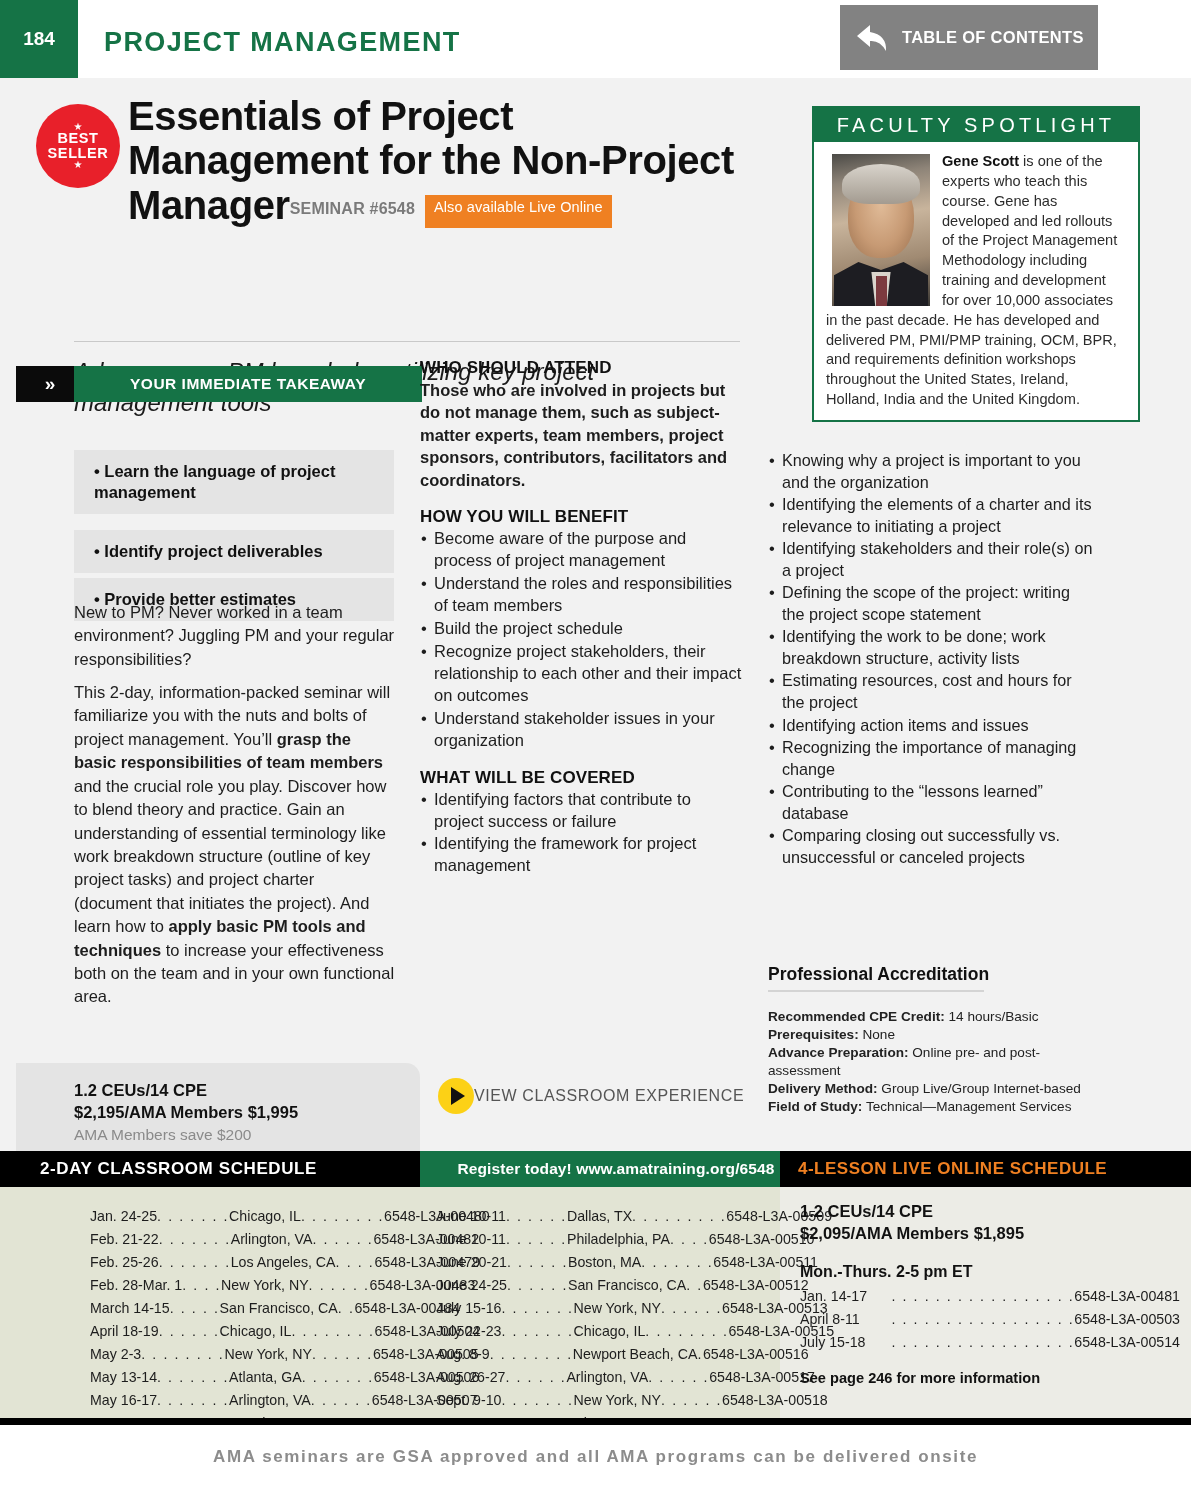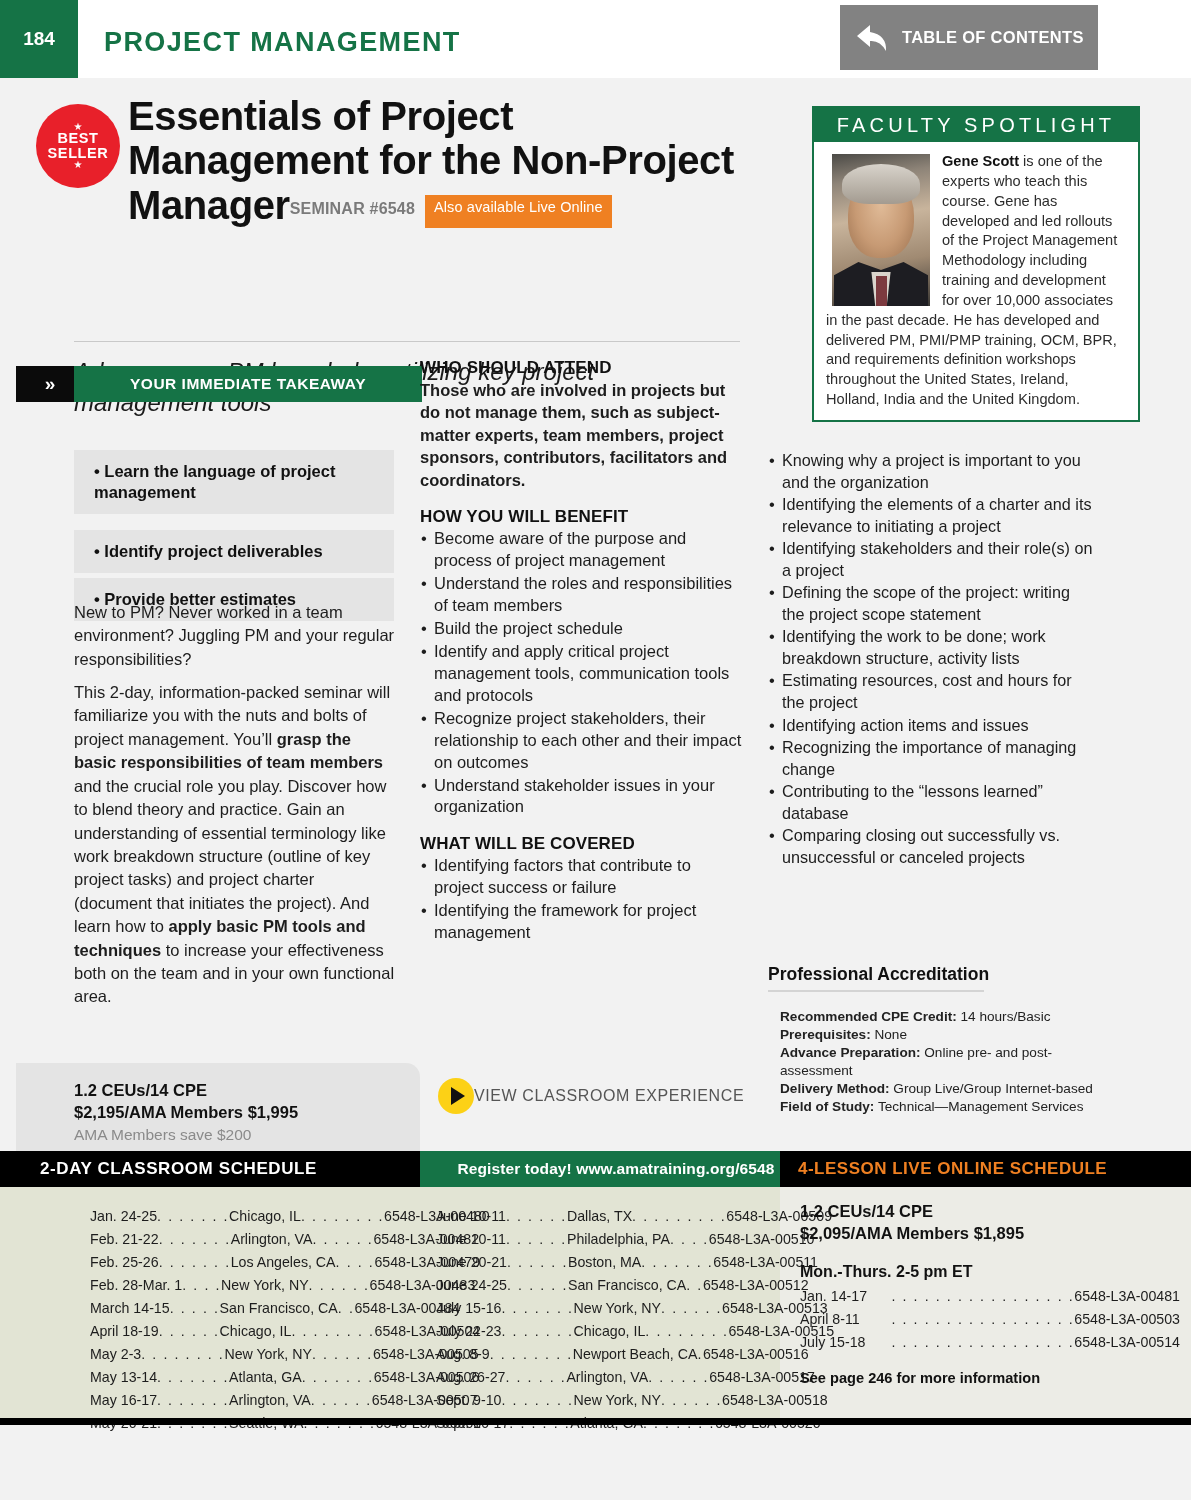--- a/index.html
+++ b/index.html
@@ -151,21 +151,21 @@
   .faculty-body b { font-weight:bold; color:#111; }
 
   
   .right-col { position:absolute; left:768px; top:372px; width:328px; }
   .right-col ul.blist li { font-size:16.2px; line-height:1.33; }
 
   
   .accred { position:absolute; left:768px; top:886px; width:328px; }
   .accred-title { font-size:17.5px; font-weight:bold; color:#111; }
   .accred-rule { width:216px; height:2px; background:#d4d4d4; margin:5px 0 16px 0; }
-  .accred-line { font-size:13.6px; color:#222; line-height:1.32;margin-left:12px; }
+  .accred-line { font-size:13.6px; color:#222; line-height:1.32; }
   .accred-line b { font-weight:bold; }
 
   
   .ceu-block {
     position:absolute; left:16px; top:1063px; width:404px; height:88px;
     background:#e4e4e4; border-top-right-radius:14px;
     padding:16px 0 0 58px;
   }
   .ceu-l1 { font-size:16.5px; font-weight:bold; color:#111; line-height:1.35; }
   .ceu-l2 { font-size:16.5px; font-weight:bold; color:#111; line-height:1.35; }
@@ -258,21 +258,20 @@
 
     <div class="mid-col">
       <div class="sec-head first">WHO SHOULD ATTEND</div>
       <div class="para" style="font-weight:bold">Those who are involved in projects but do not manage them, such as subject-matter experts, team members, project sponsors, contributors, facilitators and coordinators.</div>
 
       <div class="sec-head">HOW YOU WILL BENEFIT</div>
       <ul class="blist">
         <li>Become aware of the purpose and process of project management</li>
         <li>Understand the roles and responsibilities of team members</li>
         <li>Build the project schedule</li>
-        <li>Identify and apply critical project management tools, communication tools and protocols</li>
         <li>Recognize project stakeholders, their relationship to each other and their impact on outcomes</li>
         <li>Understand stakeholder issues in your organization</li>
       </ul>
 
       <div class="sec-head">WHAT WILL BE COVERED</div>
       <ul class="blist">
         <li>Identifying factors that contribute to project success or failure</li>
         <li>Identifying the framework for project management</li>
       </ul>
     </div>
@@ -505,13 +504,16 @@
         <div class="sr-row">
           <span class="d">July 15-18 </span>
           <span class="dots">. . . . . . . . . . . . . . . . . </span>
           <span class="code">6548-L3A-00514</span>
         </div>
       </div>
     <div class="sr-note">See page 246 for more information</div>
   </div>
 
   <div class="black-rule"></div>
+  <div class="footer">
+    <span>AMA seminars are GSA approved and all AMA programs can be delivered onsite</span>
+  </div>
 </div>
 
 </body></html>

